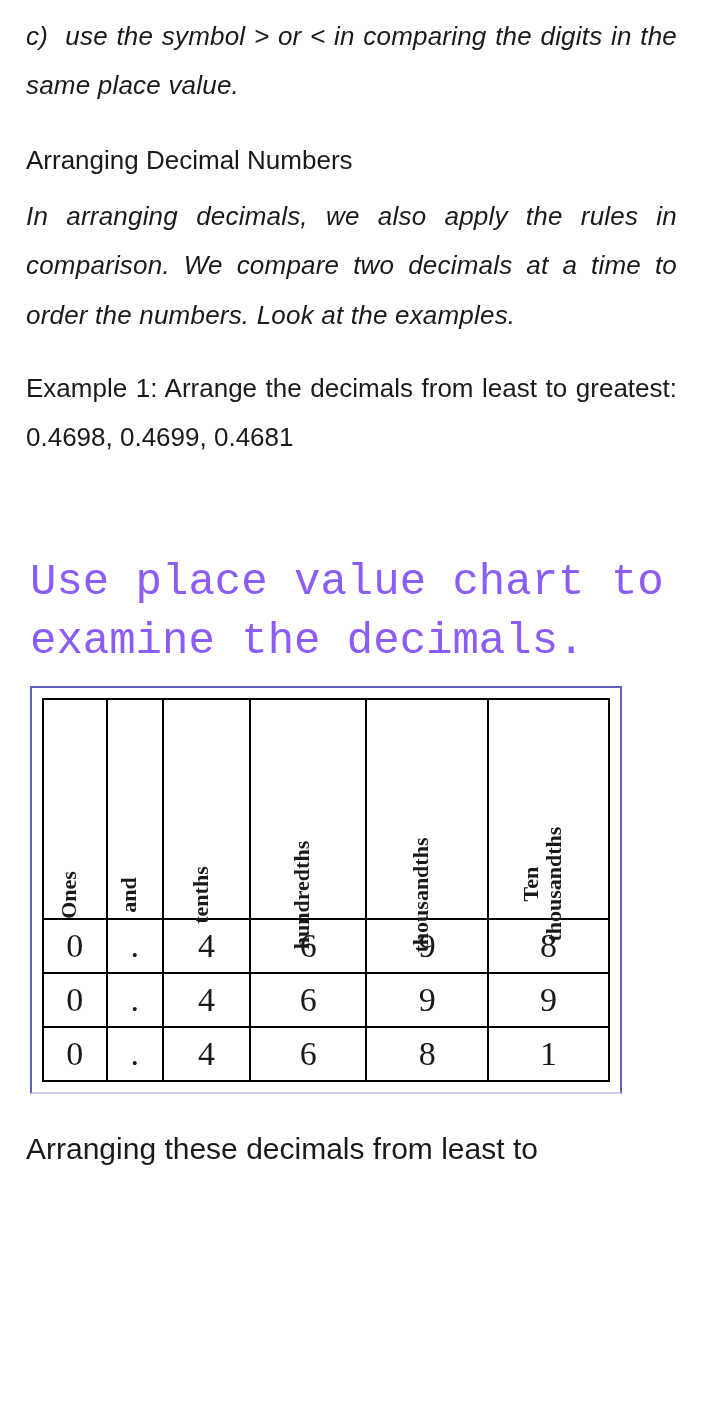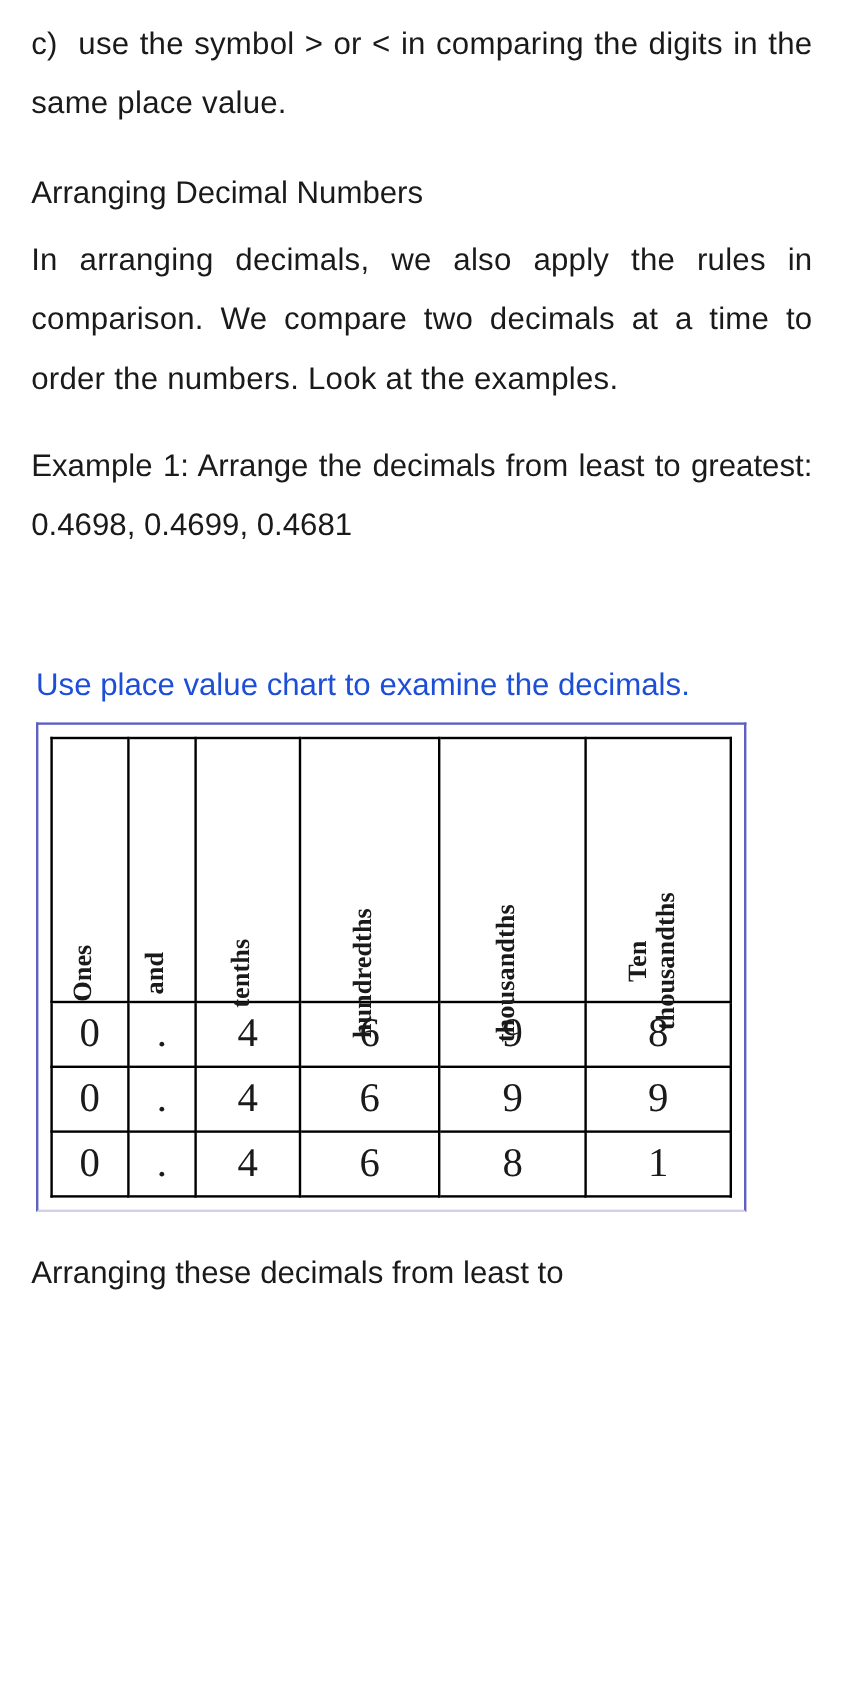--- a/index.html
+++ b/index.html
@@ -14,41 +14,42 @@
     padding: 12px 26px 0 26px;
     font-family: Arial, Helvetica, sans-serif;
     color: #1a1a1a;
   }
   .para {
     font-size: 26px;
     line-height: 1.9;
     text-align: justify;
     margin: 0 0 24px 0;
     letter-spacing: 0.2px;
+    font-style: italic;
   }
   .heading {
     font-size: 26px;
     font-weight: normal;
     margin: 34px 0 16px 0;
   }
   .example {
     font-size: 26px;
     line-height: 1.9;
     margin: 6px 0 0 0;
     text-align: justify;
   }
   .chart-section {
     margin-top: 90px;
   }
   .chart-title {
-    font-family: Liberation Sans, sans-serif;
-    font-size: 26px;
+    font-family: Liberation Mono, monospace;
+    font-size: 44px;
     line-height: 1.35;
     margin: 0 0 14px 4px;
-    color: #1d4ed8;
+    color: #8b5cf6;
   }
   .chart-frame {
     border: 2px solid #6060c0;
     border-bottom-color: #d0d0e8;
     padding: 10px 10px 10px 10px;
     width: 592px;
     box-sizing: border-box;
     margin-left: 4px;
   }
   table.pv {
@@ -82,21 +83,21 @@
     padding: 0;
     vertical-align: middle;
   }
   .c-ones  { width: 64px; }
   .c-and   { width: 60px; }
   .c-ten   { width: 96px; }
   .c-hund  { width: 112px; }
   .c-thou  { width: 116px; }
   .c-tthou { width: 108px; }
   .footer-para {
-    font-size: 26px;
+    font-size: 30px;
     margin: 26px 0 0 0;
     text-align: justify;
     line-height: 1.9;
   }
 </style>
 </head>
 <body>
 
 <p class="para">c)&nbsp;&nbsp;use the symbol &gt; or &lt; in comparing the digits in the same place value.</p>
 

